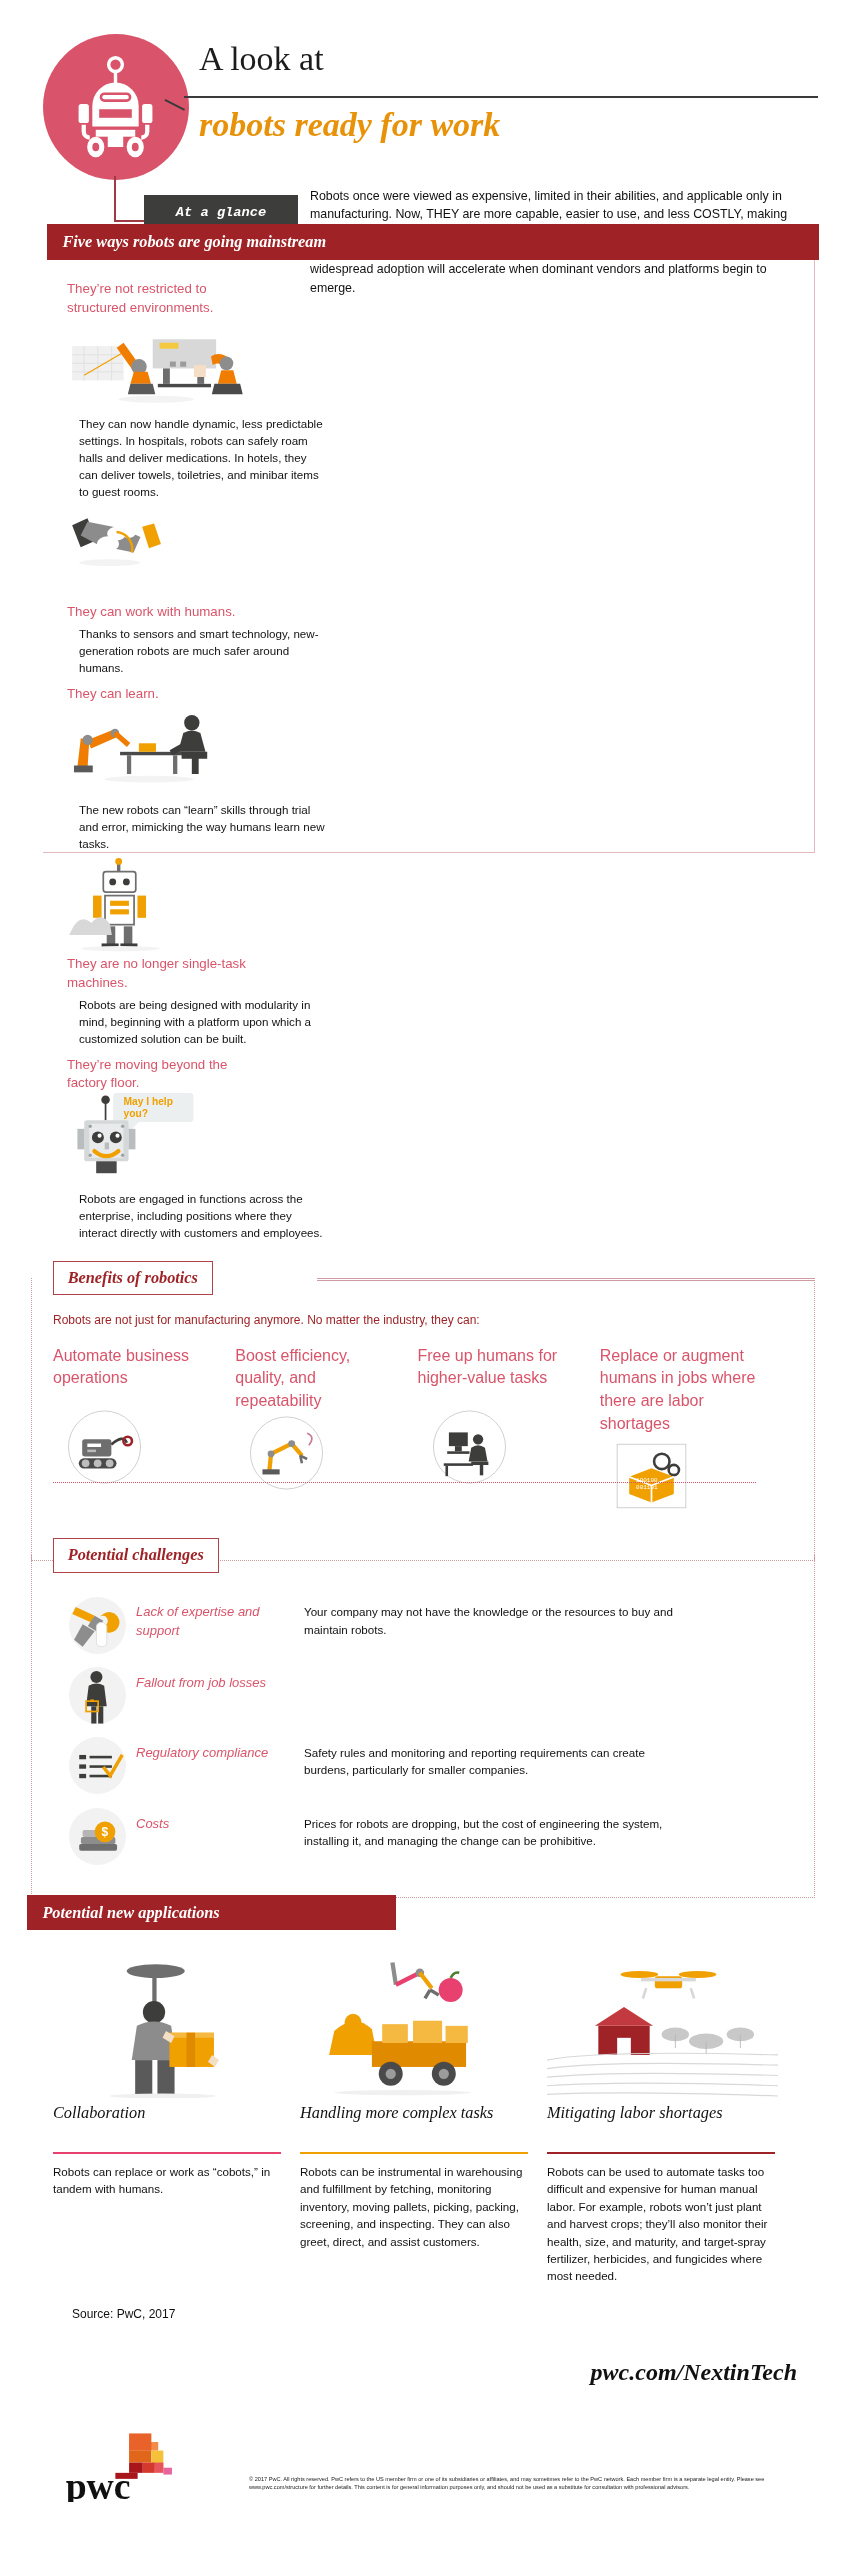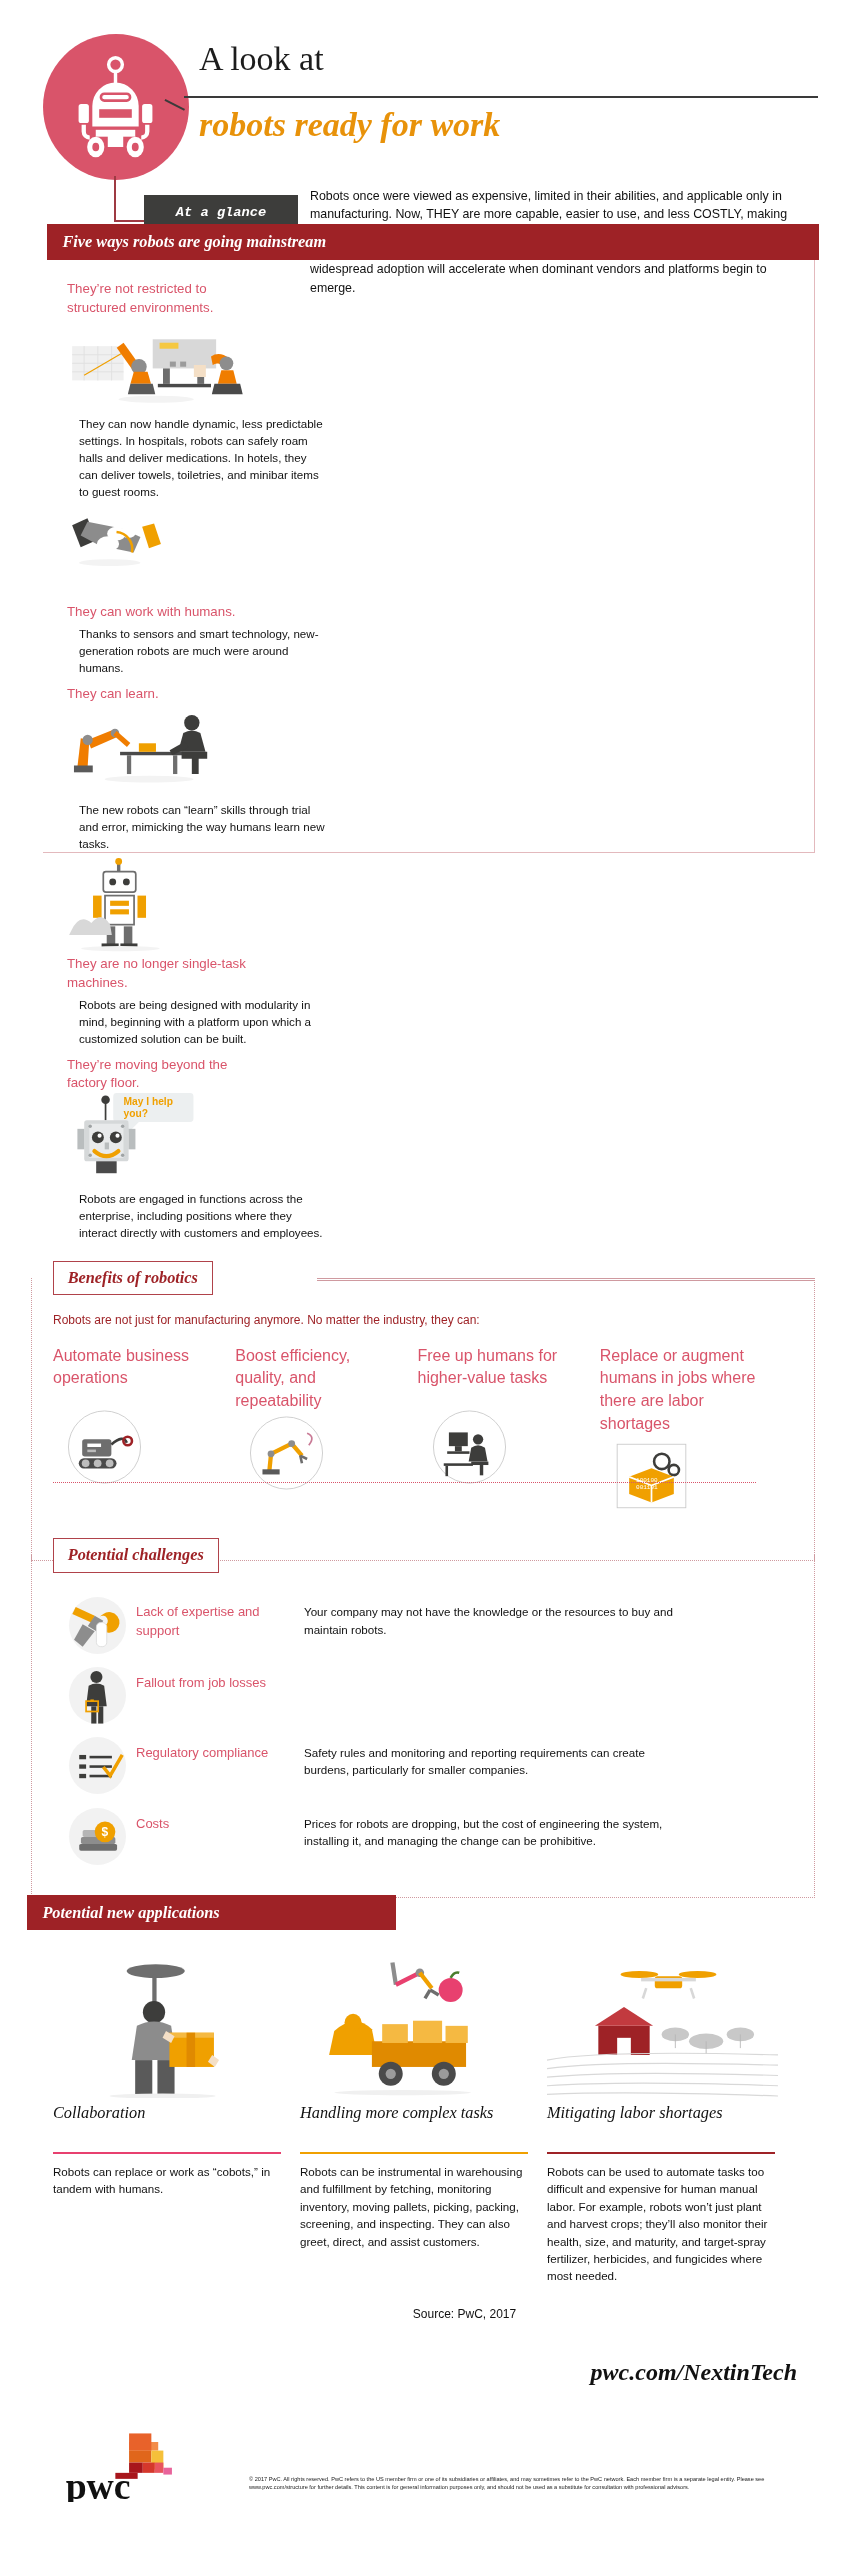--- a/index.html
+++ b/index.html
@@ -142,21 +142,21 @@
     display: flex; align-items: flex-start; margin: 0 0 3.4px 62px; min-height: 67px;
   }
   .challenge-icon {
     width: 74px; height: 62px; position: relative; flex: none;
   }
   .challenge-icon .bg {
     position: absolute; left: 6.9px; top: 1.7px; width: 57px; height: 57px;
     border-radius: 50%; background: #f2f2f2;
   }
   .challenge-title {
-    width: 168px; font-size: 13px; line-height: 1.4; color: #d9546a; padding-top: 8.6px;
+    width: 168px; font-size: 13px; line-height: 1.4; color: #d9546a; padding-top: 8.6px; font-style: italic;
   }
   .challenge-body {
     width: 377px; font-size: 11.6px; line-height: 1.48; color: #111; padding-top: 8.6px;
   }
 
   
   .apps-section { position: relative; margin-top: 22px; }
   .apps-banner { margin-left: 27px; width: 369px; }
   .apps-cols { display: flex; margin: 22px 0 0 53px; width: 754px; }
   .app-col { width: 247px; padding-right: 19px; }
@@ -164,21 +164,21 @@
   .app-title {
     font-family: "Liberation Serif", serif; font-style: italic;
     font-size: 16.3px; color: #111; line-height: 1.25; margin-top: 5.1px;
     min-height: 45px;
   }
   .app-underline { height: 2.6px; margin: 3.4px 0 8.6px 0; }
   .app-body { font-size: 11.6px; line-height: 1.5; color: #111; }
 
   
   .source {
-    margin: 22px 0 0 72px; font-size: 12px; color: #111; text-align: center;
+    margin: 22px 0 0 72px; font-size: 12px; color: #111;
   }
   .pwc-url {
     margin: 38px 60px 0 0; text-align: right;
     font-family: "Liberation Serif", serif; font-weight: bold; font-style: italic;
     font-size: 24px; color: #111;
   }
   .footer-bar { position: relative; margin-top: 29px; height: 103px; }
   .pwc-logo { position: absolute; left: 62px; top: 15.4px; }
   .legal {
     position: absolute; left: 249px; top: 60px; width: 549px;
@@ -274,21 +274,21 @@
             <path d="M24 18 l40 8 l22 10 l-8 18 l-40 -8 l-22 -12 z" fill="#8c8c8c"></path>
             <ellipse cx="58" cy="32" rx="11" ry="8" fill="#fff"></ellipse>
             <ellipse cx="48" cy="44" rx="13" ry="9" fill="#fff"></ellipse>
             <ellipse cx="72" cy="30" rx="9" ry="7" fill="#fff"></ellipse>
             <path d="M58 30 a20 20 0 0 1 18 24" fill="none" stroke="#f0a000" stroke-width="3"></path>
             <path d="M88 24 l14 -4 l8 24 l-14 5 z" fill="#f0a000"></path>
             <ellipse cx="50" cy="66" rx="36" ry="4" fill="#f3f3f3"></ellipse>
           </svg>
         </div>
         <div class="five-label">They can work with humans.</div>
-        <div class="five-body">Thanks to sensors and smart technology, new-generation robots are much were around humans.</div>
+        <div class="five-body">Thanks to sensors and smart technology, new-generation robots are much safer around humans.</div>
       </div>
 
       <div class="five-row">
         <div class="five-label">They can learn.</div>
         <div class="five-art">
           <svg class="art-svg" width="154" height="82" viewBox="0 0 180 96">
             <path d="M12 74 l4 -34 l10 2 l-2 32 z" fill="#f07d00"></path>
             <path d="M24 42 l30 -12 l4 9 l-30 13 z" fill="#f07d00"></path>
             <circle cx="24" cy="42" r="6" fill="#8d8d8d"></circle>
             <circle cx="56" cy="34" r="5" fill="#8d8d8d"></circle>

